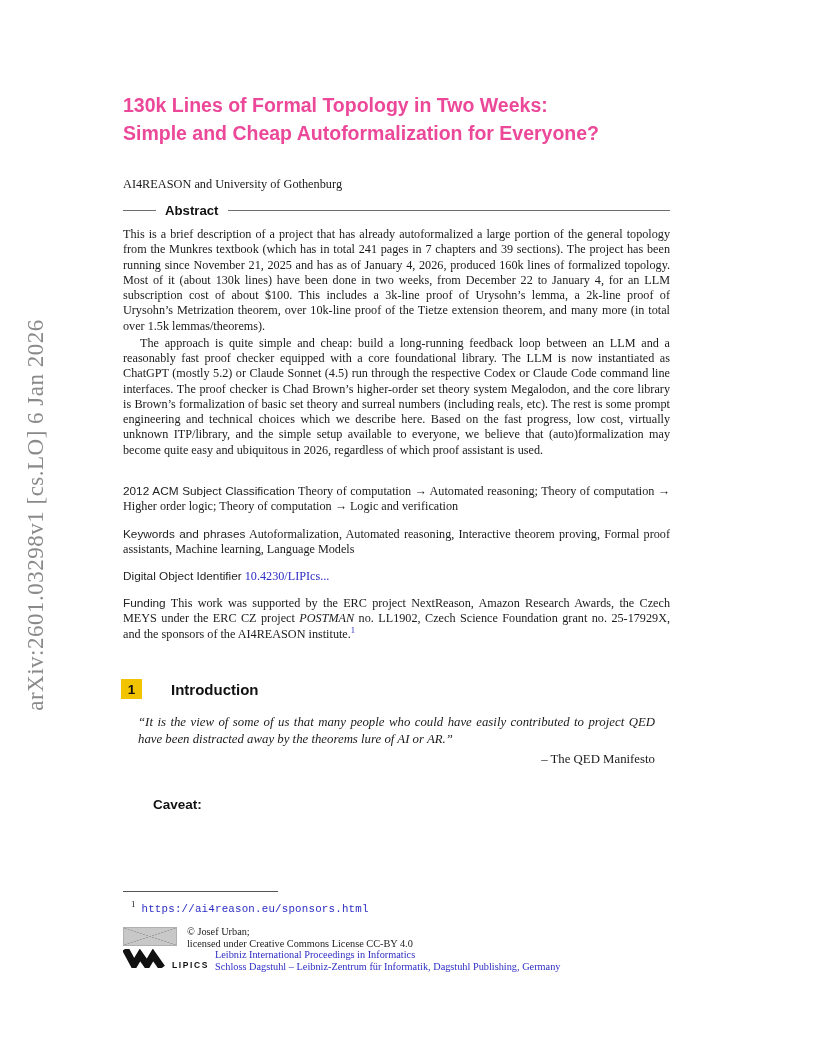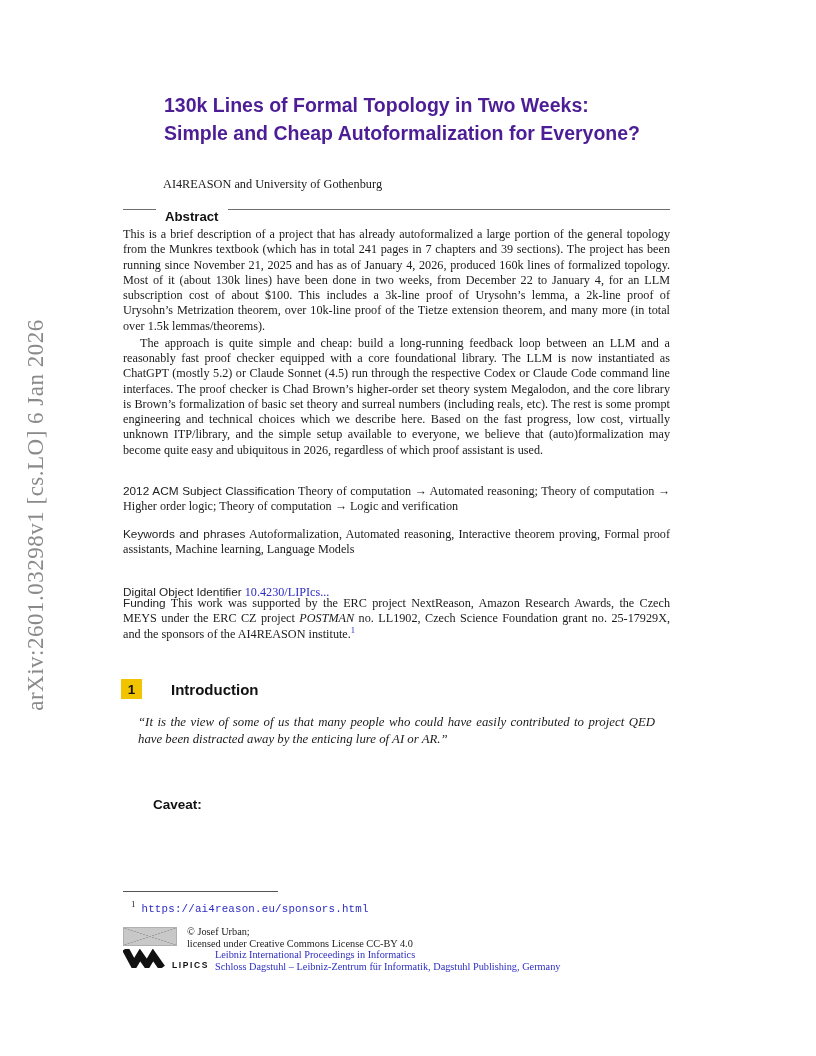--- a/index.html
+++ b/index.html
@@ -10,39 +10,39 @@
   
   .watermark{
     position:absolute;top:515px;left:36px;
     transform:translate(-50%,-50%) rotate(-90deg);
     white-space:nowrap;font-size:23px;color:#8a8a8a;
     font-family:"Liberation Serif",serif;letter-spacing:.5px;
   }
   
   .col{position:absolute;left:123px;width:547px;}
   .title{top:91px;font-family:"Liberation Sans",sans-serif;font-weight:700;
-    font-size:19.5px;line-height:28px;color:#4c1d95;margin-left:41px;}
+    font-size:19.5px;line-height:28px;color:#ec4899;}
   .author-line{top:156px;font-size:15px;font-weight:700;}
   .author-line .mail{font-weight:400;font-size:13px;color:#222;text-decoration:none;margin-left:4px;cursor:pointer;}
-  .affiliation{top:177px;font-size:12.3px;margin-left:40px;}
+  .affiliation{top:177px;font-size:12.3px;}
   
-  .abstract-head{top:209px;display:flex;}
+  .abstract-head{top:203px;display:flex;align-items:center;}
   .abstract-head .rule-l{width:33px;height:0;border-top:1.4px solid #6e6e6e;}
   .abstract-head .rule-r{flex:1;height:0;border-top:1.4px solid #6e6e6e;}
   .abstract-head .lbl{font-family:"Liberation Sans",sans-serif;font-weight:700;
     font-size:13.2px;margin:0 9px;color:#111;}
   .abstract-body{top:227px;font-size:12.2px;line-height:15.25px;text-align:justify;}
   .abstract-body p{margin:0;}
   .abstract-body p+p{text-indent:17px;margin-top:2px;}
   
   .fm{font-size:12.2px;line-height:15.3px;text-align:justify;}
   .fm .lbl{font-family:"Liberation Sans",sans-serif;font-weight:400;font-size:11.8px;color:#222;}
   .fm-acm{top:484px;}
   .fm-kw{top:527px;}
-  .fm-doi{top:569px;margin-top:16px;}
+  .fm-doi{top:569px;}
   .fm-fund{top:596px;}
   a.link,.link{color:#2d2dc4;text-decoration:none;cursor:pointer;}
   .it{font-style:italic;}
   sup.fnref{font-size:8.5px;vertical-align:super;line-height:0;}
   
   .sec-head{top:679px;display:flex;align-items:center;font-family:"Liberation Sans",sans-serif;}
   .sec-num{width:21px;height:20px;background:#f2c400;color:#111;font-weight:700;
     font-size:13.5px;display:flex;align-items:center;justify-content:center;margin-left:-2px;}
   .sec-title{font-weight:700;font-size:15px;margin-left:29px;color:#111;}
   
@@ -116,21 +116,22 @@
     <span class="lbl">Funding</span>
     <span>This work was supported by the ERC project NextReason, Amazon Research Awards, the Czech MEYS under the ERC CZ project </span><span class="it">POSTMAN</span><span> no. LL1902, Czech Science Foundation grant no. 25-17929X, and the sponsors of the AI4REASON institute.</span><sup class="fnref link">1</sup>
   </div>
 
   <div class="col sec-head">
     <span class="sec-num">1</span>
     <span class="sec-title">Introduction</span>
   </div>
 
   <div class="col quote">
-    <div>“It is the view of some of us that many people who could have easily contributed to project QED have been distracted away by the enticing lure of AI or AR.”</div>
+    <div>“It is the view of some of us that many people who could have easily contributed to project QED have been distracted away by the theorems lure of AI or AR.”</div>
+    <div class="quote-attr">– The QED Manifesto</div>
   </div>
 
   <div class="col caveat-head">Caveat:</div>
 
   <div class="col fn-rule"></div>
   <div class="col fn-line">
     <span class="mark">1</span><a class="link url">https://ai4reason.eu/sponsors.html</a>
   </div>
 
   <div class="col footer">

